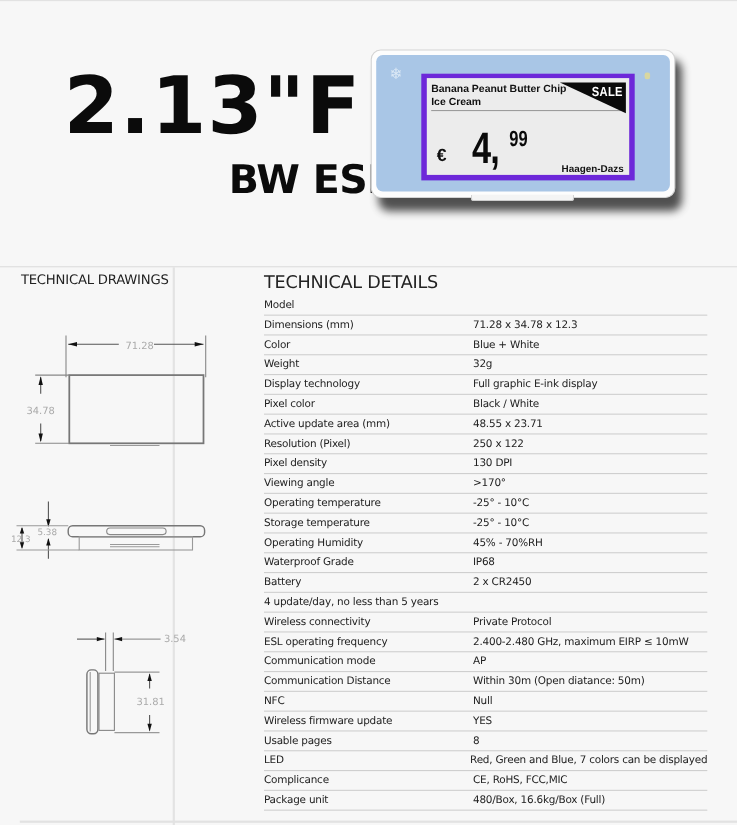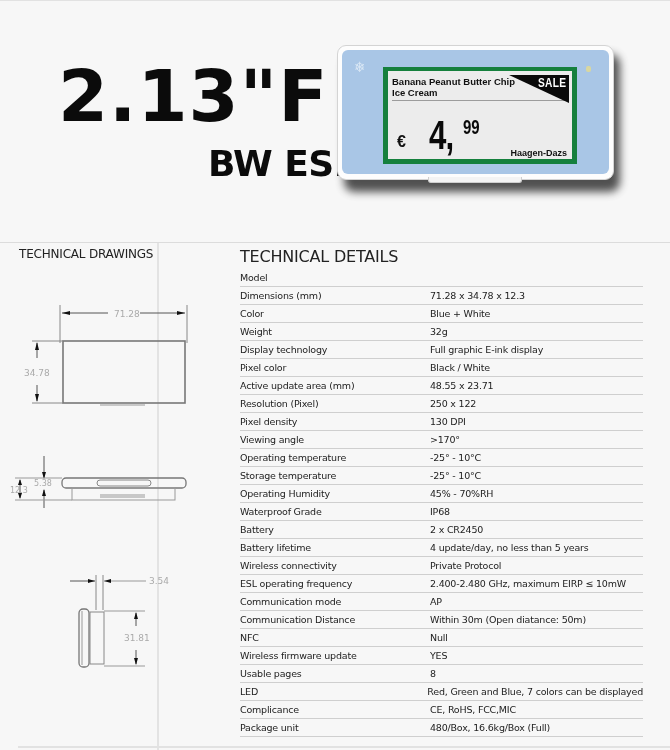--- a/index.html
+++ b/index.html
@@ -12,21 +12,21 @@
   .hero-size { position: absolute; left: 58px; top: 60px; font-family: "DejaVu Sans", sans-serif; font-weight: bold; font-size: 72px; letter-spacing: 1px; color: #0b0b0b; line-height: 1; }
   .hero-sub { position: absolute; left: 208px; top: 146px; font-family: "DejaVu Sans", sans-serif; font-weight: bold; font-size: 36px; color: #0b0b0b; line-height: 1; letter-spacing: -0.5px; }
 
   
   .device-shadow { position: absolute; left: 344px; top: 54px; width: 276px; height: 138px; border-radius: 10px; background: #333; filter: blur(4px); opacity: 0.85; }
   .device { position: absolute; left: 337px; top: 45px; width: 277px; height: 135px; border-radius: 9px; background: #fdfdfd; border: 1px solid #d4d4d4; }
   .device-face { position: absolute; left: 4px; top: 4px; right: 4px; bottom: 5px; border-radius: 6px; background: #a9c6e6; }
   .device-foot { position: absolute; left: 90px; top: 131px; width: 94px; height: 6px; background: #f4f4f4; border: 1px solid #cfcfcf; border-top: none; border-radius: 0 0 3px 3px; }
   .snow-icon { position: absolute; left: 12px; top: 10px; color: #dbe8f5; font-size: 14px; line-height: 1; }
   .led-icon { position: absolute; right: 18px; top: 16px; width: 5px; height: 6px; border-radius: 2px; background: #d9d7a0; }
-  .screen { position: absolute; left: 41px; top: 17px; width: 194px; height: 97px; background: #15803d; }
+  .screen { position: absolute; left: 41px; top: 17px; width: 194px; height: 97px; background: #6d28d9; }
   .screen-inner { position: absolute; left: 5px; top: 4px; width: 184px; height: 88px; background: #ececec; overflow: hidden; }
   .prod-name { position: absolute; left: 4px; top: 5px; width: 125px; font-weight: bold; font-size: 9.5px; line-height: 11px; color: #111; }
   .prod-rule { position: absolute; left: 4px; top: 29px; width: 174px; height: 1px; background: #9c9c9c; }
   .sale-tri { position: absolute; right: 3px; top: 4px; width: 0; height: 0; border-top: 28px solid #0a0a0a; border-left: 60px solid transparent; }
   .sale-text { position: absolute; right: 6px; top: 5px; font-family: "Liberation Sans", sans-serif; font-weight: bold; font-size: 12px; color: #fff; transform: scaleX(0.85); transform-origin: right top; letter-spacing: 0.3px; }
   .currency { position: absolute; left: 9px; top: 62px; font-weight: bold; font-size: 16px; color: #111; }
   .price-main { position: absolute; left: 41px; top: 44px; font-family: "Liberation Sans", sans-serif; font-weight: bold; font-size: 40px; color: #0a0a0a; transform: scaleX(0.78); transform-origin: left top; line-height: 1; letter-spacing: -1px; }
   .price-cents { position: absolute; left: 75px; top: 46px; font-weight: bold; font-size: 20px; color: #0a0a0a; transform: scaleX(0.75); transform-origin: left top; line-height: 1; }
   .brand { position: absolute; right: 5px; bottom: 1px; font-weight: bold; font-size: 9px; color: #111; }
 
@@ -201,21 +201,20 @@
     </div>
   <div class="spec-row">
       <span class="label">Waterproof Grade</span>
       <span class="value">IP68</span>
     </div>
   <div class="spec-row">
       <span class="label">Battery</span>
       <span class="value">2 x CR2450</span>
     </div>
   <div class="spec-row">
-      <span class="label">Battery lifetime</span>
       <span class="value">4 update/day, no less than 5 years</span>
     </div>
   <div class="spec-row">
       <span class="label">Wireless connectivity</span>
       <span class="value">Private Protocol</span>
     </div>
   <div class="spec-row">
       <span class="label">ESL operating frequency</span>
       <span class="value">2.400-2.480 GHz, maximum EIRP ≤ 10mW</span>
     </div>

